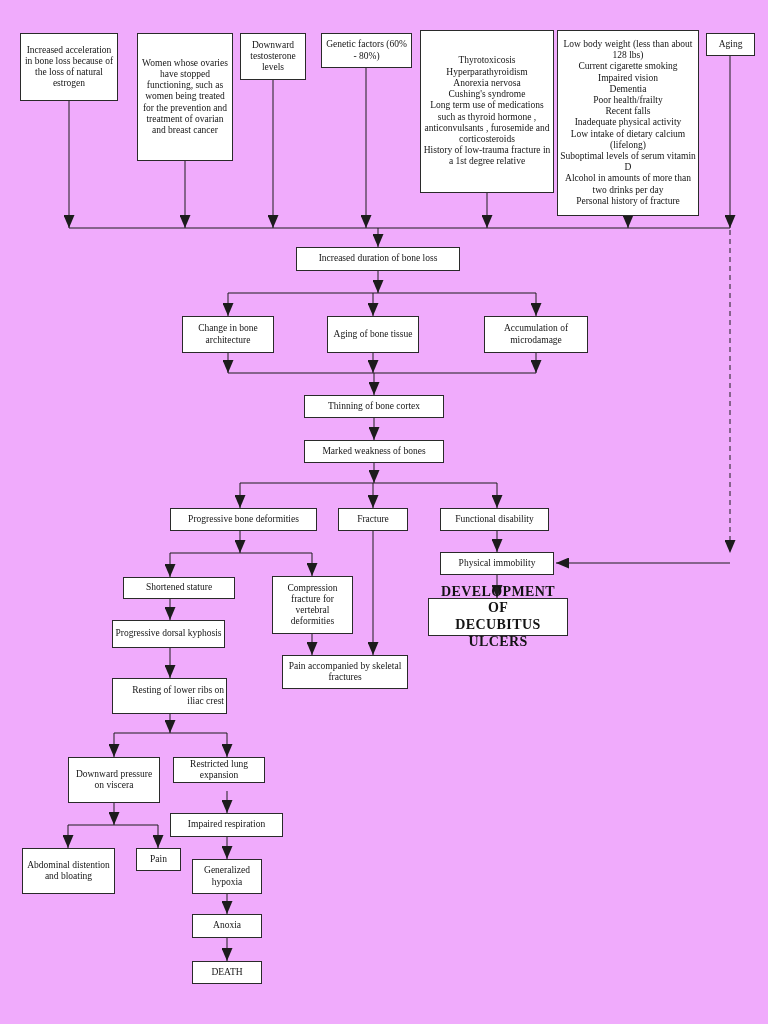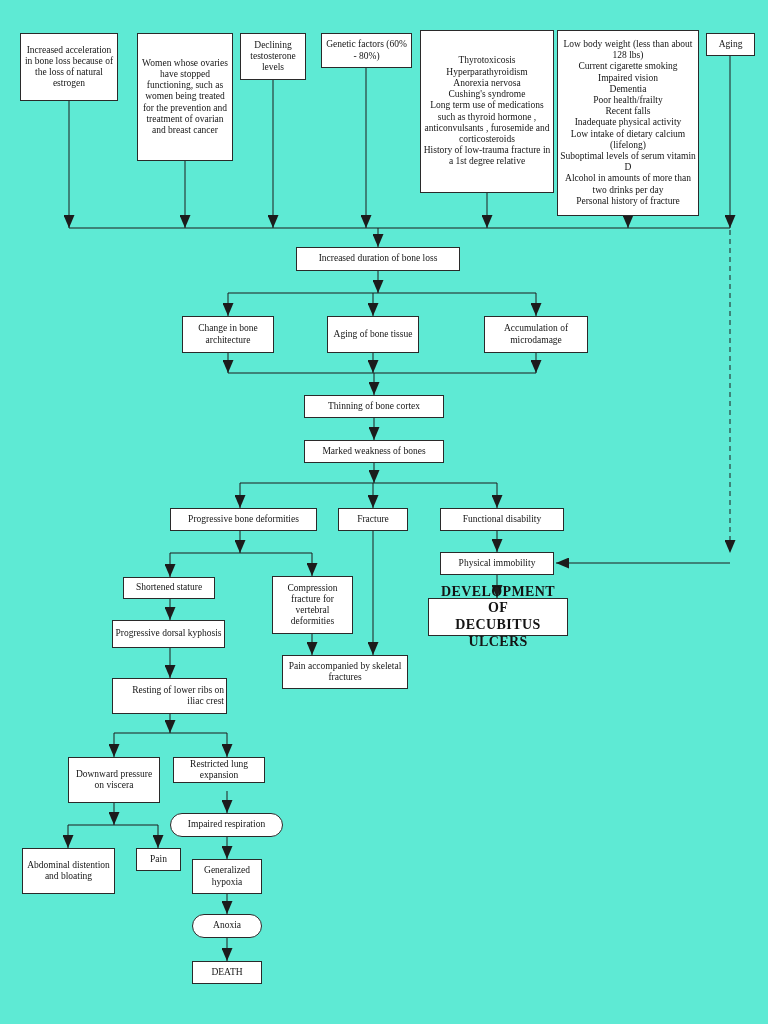--- a/index.html
+++ b/index.html
@@ -4,21 +4,21 @@
 <style>
   html, body {
     margin: 0;
     padding: 0;
     background: #ffffff;
   }
   #canvas {
     position: relative;
     width: 768px;
     height: 1024px;
-    background: #5eead4;
+    background: #f0abfc;
     font-family: "Liberation Serif", "DejaVu Serif", serif;
     color: #141414;
     overflow: hidden;
   }
   #edges {
     position: absolute;
     left: 0; top: 0;
     width: 768px; height: 1024px;
     pointer-events: none;
   }
@@ -136,21 +136,21 @@
       <path d="M227,837 L227,859" marker-end="url(#arr)"></path>
       <path d="M227,894 L227,914" marker-end="url(#arr)"></path>
       <path d="M227,938 L227,961" marker-end="url(#arr)"></path>
     </g>
   </svg>
 
   <div class="node" style="left:20px; top:33px; width:98px; height:68px;">Increased acceleration in bone loss because of the loss of natural estrogen</div>
 
   <div class="node" style="left:137px; top:33px; width:96px; height:128px;">Women whose ovaries have stopped functioning, such as women being treated for the prevention and treatment of ovarian and breast cancer</div>
 
-  <div class="node" style="left:240px; top:33px; width:66px; height:47px;">Declining testosterone levels</div>
+  <div class="node" style="left:240px; top:33px; width:66px; height:47px;">Downward testosterone levels</div>
 
   <div class="node" style="left:321px; top:33px; width:91px; height:35px;">Genetic factors (60% - 80%)</div>
 
   <div class="node" style="left:420px; top:30px; width:134px; height:163px;">Thyrotoxicosis
 Hyperparathyroidism
 Anorexia nervosa
 Cushing's syndrome
 Long term use of medications such as thyroid hormone , anticonvulsants , furosemide and corticosteroids
 History of low-trauma fracture in a 1st degree relative</div>
 
@@ -177,46 +177,46 @@
   <div class="node" style="left:484px; top:316px; width:104px; height:37px;">Accumulation of microdamage</div>
 
   <div class="node" style="left:304px; top:395px; width:140px; height:23px;">Thinning of bone cortex</div>
 
   <div class="node" style="left:304px; top:440px; width:140px; height:23px;">Marked weakness of bones</div>
 
   <div class="node" style="left:170px; top:508px; width:147px; height:23px;">Progressive bone deformities</div>
 
   <div class="node" style="left:338px; top:508px; width:70px; height:23px;">Fracture</div>
 
-  <div class="node" style="left:440px; top:508px; width:124px; height:23px;">Functional disability</div>
+  <div class="node" style="left:440px; top:508px; width:109px; height:23px;">Functional disability</div>
 
   <div class="node" style="left:440px; top:552px; width:114px; height:23px;">Physical immobility</div>
 
   <div class="node bold" style="left:428px; top:598px; width:140px; height:38px;">DEVELOPMENT OF
 DECUBITUS ULCERS</div>
 
-  <div class="node" style="left:123px; top:577px; width:92px; height:22px;">Shortened stature</div>
+  <div class="node" style="left:123px; top:577px; width:112px; height:22px;">Shortened stature</div>
 
   <div class="node" style="left:272px; top:576px; width:81px; height:58px;">Compression fracture for vertebral deformities</div>
 
   <div class="node" style="left:112px; top:620px; width:113px; height:28px;">Progressive dorsal kyphosis</div>
 
   <div class="node" style="left:112px; top:678px; width:115px; height:36px;text-align:right;">Resting of lower ribs on iliac crest</div>
 
   <div class="node" style="left:282px; top:655px; width:126px; height:34px;">Pain accompanied by skeletal fractures</div>
 
   <div class="node" style="left:68px; top:757px; width:92px; height:46px;">Downward pressure on viscera</div>
 
   <div class="node" style="left:173px; top:757px; width:92px; height:26px;">Restricted lung expansion</div>
 
-  <div class="node" style="left:170px; top:813px; width:113px; height:24px;border-radius:12px;">Impaired respiration</div>
+  <div class="node" style="left:170px; top:813px; width:113px; height:24px;">Impaired respiration</div>
 
   <div class="node" style="left:22px; top:848px; width:93px; height:46px;">Abdominal distention and bloating</div>
 
   <div class="node" style="left:136px; top:848px; width:45px; height:23px;">Pain</div>
 
   <div class="node" style="left:192px; top:859px; width:70px; height:35px;">Generalized hypoxia</div>
 
-  <div class="node" style="left:192px; top:914px; width:70px; height:24px;border-radius:12px;">Anoxia</div>
+  <div class="node" style="left:192px; top:914px; width:70px; height:24px;">Anoxia</div>
 
   <div class="node" style="left:192px; top:961px; width:70px; height:23px;">DEATH</div>
 
 </div>
 
 </body></html>

